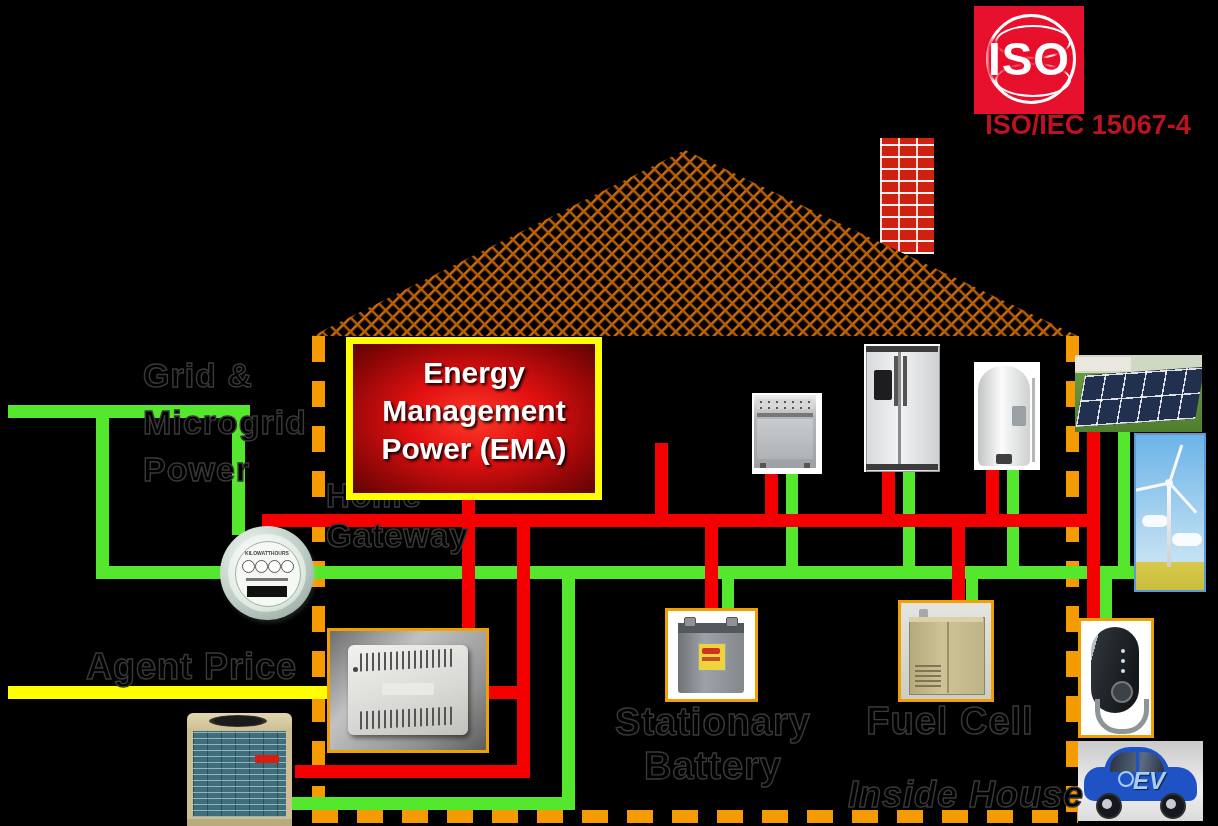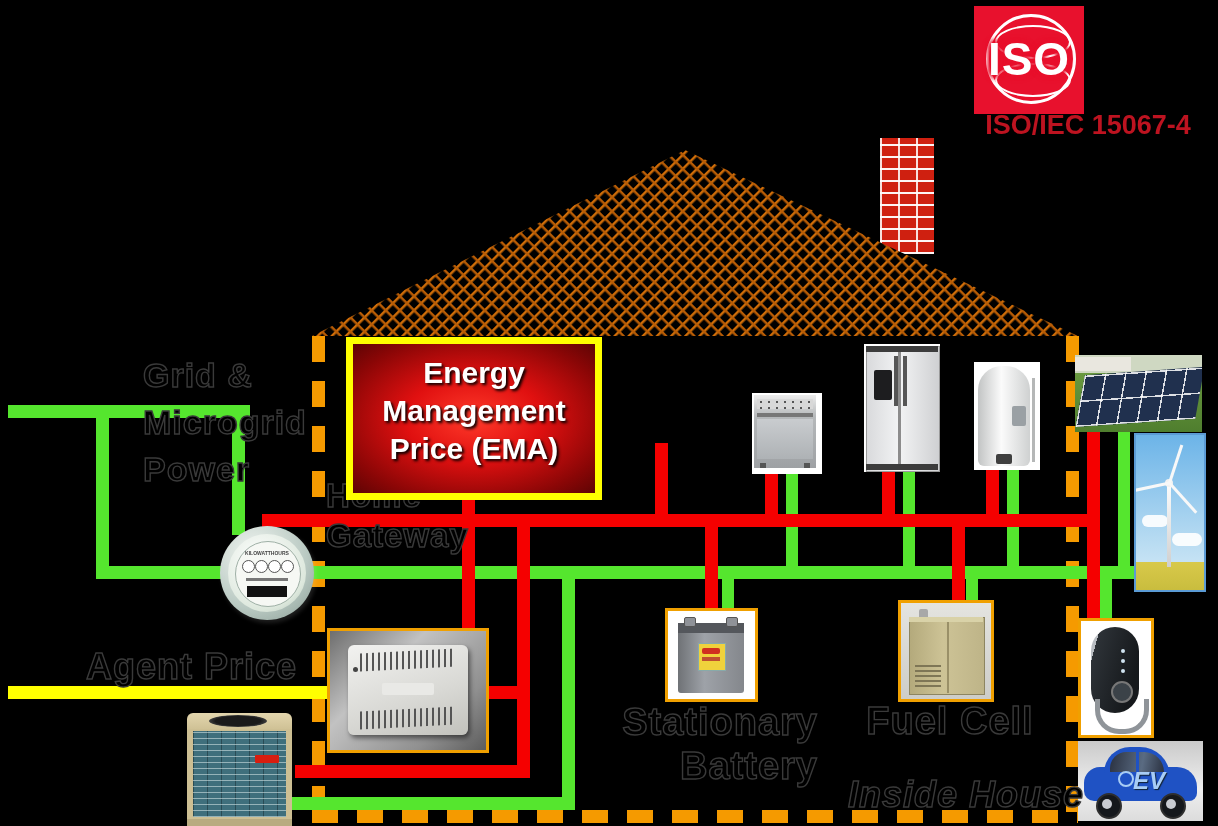--- a/index.html
+++ b/index.html
@@ -111,31 +111,31 @@
   <div class="ghost" style="left:143px;top:352px;font-size:34px;line-height:47px;">
     <div>Grid &amp;</div>
       <div>Microgrid</div>
       <div>Power</div>
   </div>
   <div class="ghost" style="left:326px;top:476px;font-size:33px;line-height:40px;z-index:6;">
     <div>Home</div>
       <div>Gateway</div>
   </div>
   <div class="ghost" style="left:86px;top:646px;font-size:36px;">Agent Price</div>
-  <div class="ghost" style="left:608px;top:700px;width:210px;text-align:right;font-size:38px;line-height:44px;">
+  <div class="ghost" style="left:608px;top:700px;width:210px;text-align:center;font-size:38px;line-height:44px;">
     <div>Stationary</div>
       <div>Battery</div>
   </div>
   <div class="ghost" style="left:855px;top:700px;width:190px;text-align:center;font-size:38px;">Fuel Cell</div>
   <div class="ghost" style="left:848px;top:774px;font-size:36px;font-style:italic;">Inside House</div>
 
   <div class="ema">
     <div>Energy</div>
       <div>Management</div>
-      <div>Price (EMA)</div>
+      <div>Power (EMA)</div>
   </div>
 
 
   <div class="photo" style="left:752px;top:393px;width:66px;height:77px;background:#fff;padding:2px;">
     <div class="abs" style="left:2px;top:2px;width:62px;height:73px;background:linear-gradient(#ececec,#b5b8ba 30%,#9ea1a4);"></div>
     <div class="abs" style="left:5px;top:6px;width:56px;height:10px;background:#d8d8d8;
       background-image:radial-gradient(circle 1.5px,#555 1px,transparent 1.5px);background-size:8px 6px;"></div>
     <div class="abs" style="left:5px;top:20px;width:56px;height:4px;background:#777;"></div>
     <div class="abs" style="left:5px;top:26px;width:56px;height:40px;background:linear-gradient(#c9cccf,#aeb2b5);"></div>
     <div class="abs" style="left:8px;top:70px;width:6px;height:5px;background:#555;"></div>

